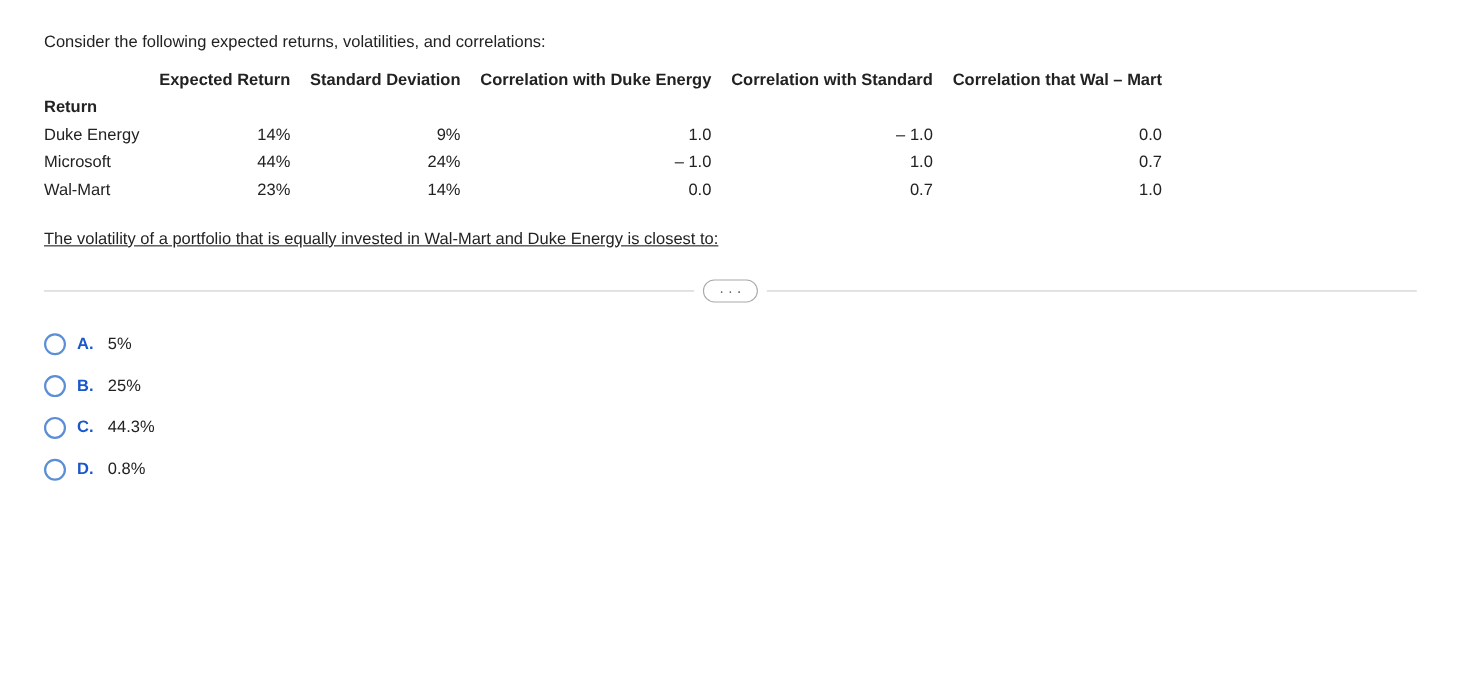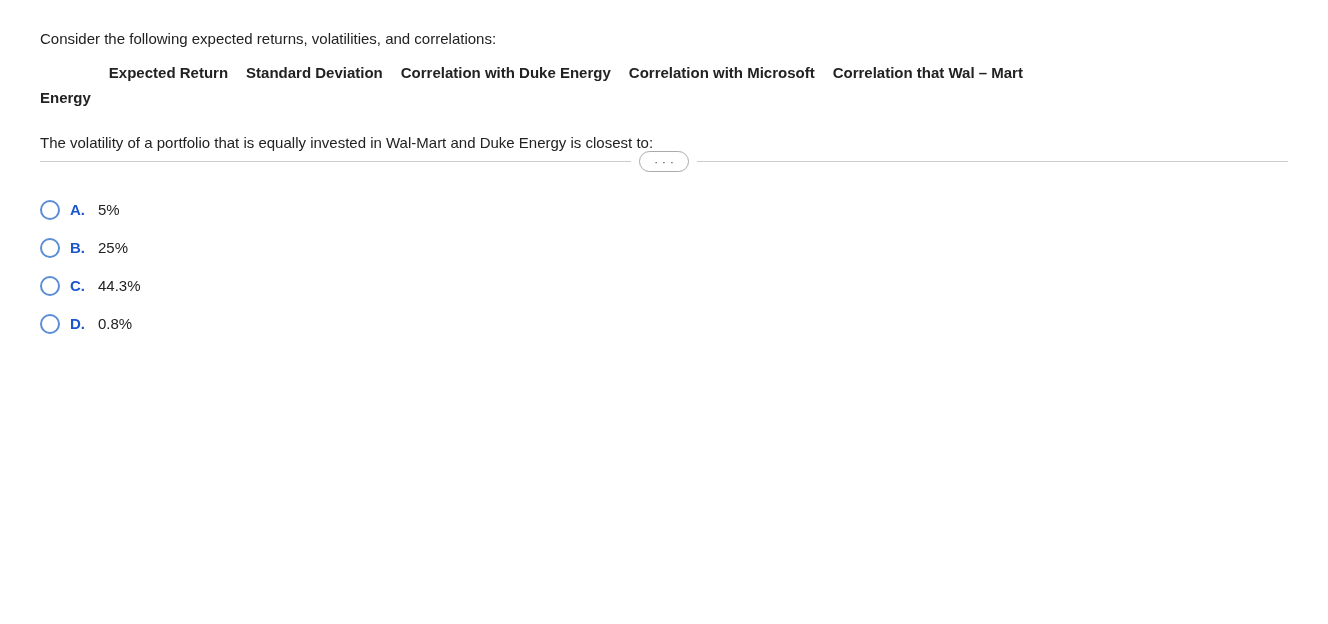--- a/index.html
+++ b/index.html
@@ -56,21 +56,23 @@
       font-size: 15px;
     }
 
     .header-row-2 th {
       font-weight: bold;
       font-size: 15px;
       padding-bottom: 4px;
     }
 
     .volatility-text {
-      font-size: 15px;
+      margin-bottom: 28px;
+      font-size: 15px;
+      text-decoration: underline;
     }
 
     .divider-container {
       display: flex;
       align-items: center;
       margin-bottom: 28px;
       width: 100%;
     }
 
     .divider-line {
@@ -138,36 +140,60 @@
       <th class="th-two-line">
         <span>Expected Return</span>
       </th>
       <th class="th-two-line">
         <span>Standard Deviation</span>
       </th>
       <th class="th-two-line">
         <span>Correlation with Duke Energy</span>
       </th>
       <th class="th-two-line">
-        <span>Correlation with Microsoft</span>
+        <span>Correlation with Standard</span>
       </th>
       <th class="th-two-line">
         <span>Correlation that Wal – Mart</span>
       </th>
     </tr>
     <tr class="header-row-2">
-      <th>Energy</th>
+      <th>Return</th>
       <th></th>
       <th></th>
       <th></th>
       <th></th>
       <th></th>
     </tr>
   </thead>
   <tbody id="table-body">
+  <tr>
+      <td>Duke Energy</td>
+      <td>14%</td>
+      <td>9%</td>
+      <td>1.0</td>
+      <td>– 1.0</td>
+      <td>0.0</td>
+    </tr>
+      <tr>
+      <td>Microsoft</td>
+      <td>44%</td>
+      <td>24%</td>
+      <td>– 1.0</td>
+      <td>1.0</td>
+      <td>0.7</td>
+    </tr>
+      <tr>
+      <td>Wal-Mart</td>
+      <td>23%</td>
+      <td>14%</td>
+      <td>0.0</td>
+      <td>0.7</td>
+      <td>1.0</td>
+    </tr>
     </tbody>
 </table>
 
 <p class="volatility-text">The volatility of a portfolio that is equally invested in Wal-Mart and Duke Energy is closest to:</p>
 
 <div class="divider-container">
   <div class="divider-line"></div>
   <div class="divider-pill">· · ·</div>
   <div class="divider-line"></div>
 </div>

